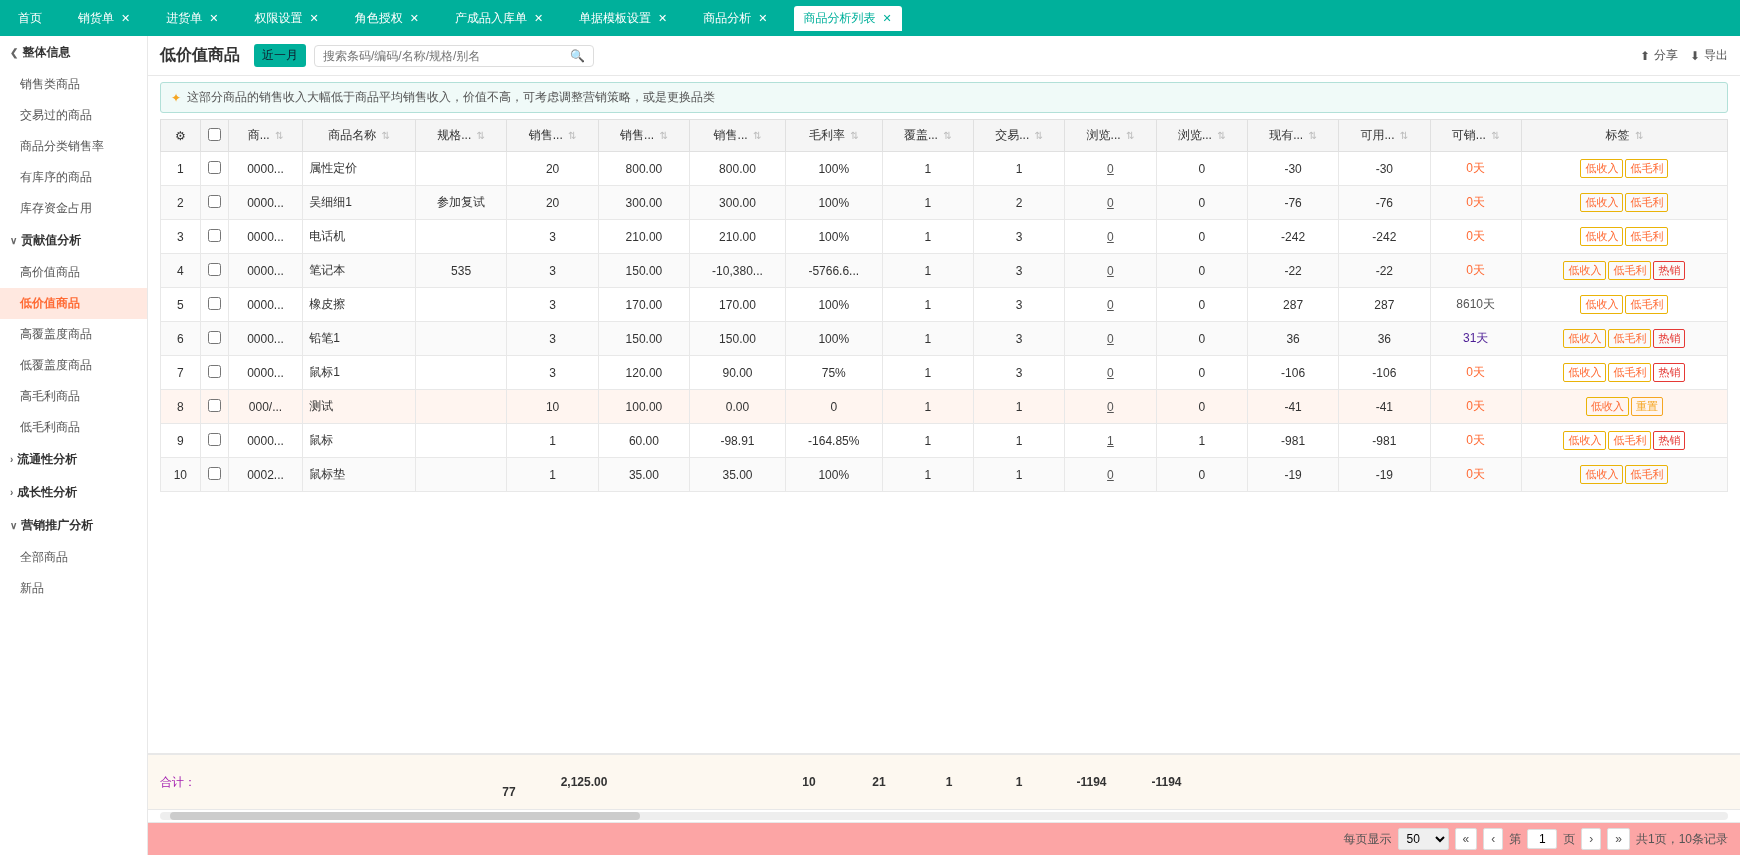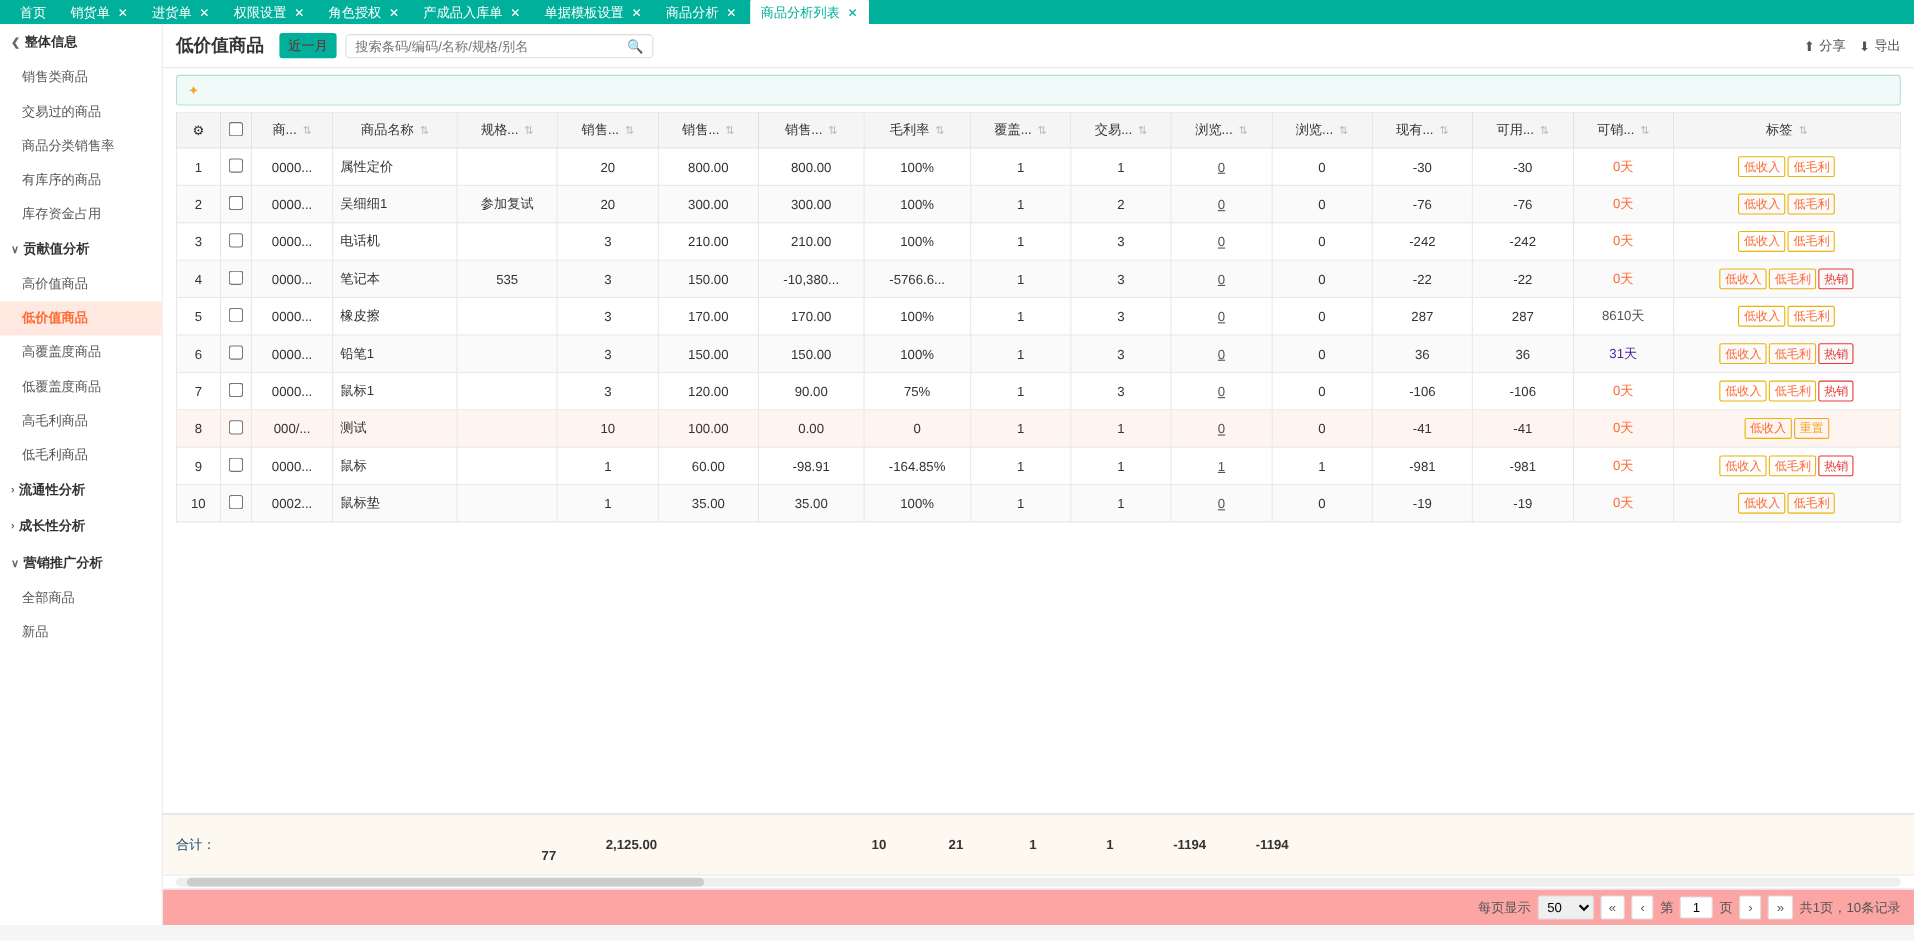--- a/index.html
+++ b/index.html
@@ -3,23 +3,23 @@
   <meta charset="utf-8">
   <style>
     * { box-sizing: border-box; margin: 0; padding: 0; font-family: 'Microsoft YaHei', Arial, sans-serif; font-size: 12px; }
     body { background: #f5f5f5; overflow: hidden; width: 1740px; height: 855px; }
 
     
     .top-nav {
       display: flex;
       align-items: center;
       background: #00b09b;
-      height: 22px;
+      height: 36px;
       padding: 0 8px;
-      gap: 2px;
+      gap: 16px;
       flex-shrink: 0;
     }
     .nav-item {
       color: #fff;
       padding: 4px 10px;
       border-radius: 3px 3px 0 0;
       cursor: pointer;
       font-size: 13px;
       display: flex;
       align-items: center;
@@ -80,21 +80,21 @@
       gap: 8px;
     }
     .page-title {
       font-size: 16px;
       font-weight: bold;
       color: #333;
       margin-right: 6px;
     }
     .period-btn {
       background: #00b09b;
-      color: #7f1d1d;
+      color: #0f172a;
       border: none;
       padding: 3px 8px;
       border-radius: 3px;
       cursor: pointer;
       font-size: 12px;
     }
     .search-box {
       display: flex;
       align-items: center;
       border: 1px solid #ddd;
@@ -194,21 +194,21 @@
 
     
     .footer {
       display: flex;
       align-items: center;
       border-top: 2px solid #e8e8e8;
       padding: 6px 12px;
       background: #fdf8f0;
       gap: 8px;
     }
-    .footer-total { color: #0c4a6e; }
+    .footer-total { color: #a21caf; margin-right: 10px; }
     .footer-cell {
       padding: 4px 8px;
       color: #333;
       font-weight: bold;
       font-size: 12px;
       min-width: 60px;
       text-align: center;
     }
 
     
@@ -366,20 +366,21 @@
         </div>
         <div class="action-btn">
           <span>⬇</span>
           <span>导出</span>
         </div>
       </div>
     </div>
 
     <div class="info-bar">
       <span class="star">✦</span>
+      <span>这部分商品的销售收入大幅低于商品平均销售收入，价值不高，可考虑调整营销策略，或是更换品类</span>
     </div>
 
     <div class="table-container">
       <table>
         <thead>
           <tr>
             <th>⚙</th>
             <th class="checkbox-col"><input type="checkbox" style=""></th>
             <th>商... <span class="sort-arrows">⇅</span></th>
             <th>商品名称 <span class="sort-arrows">⇅</span></th>

